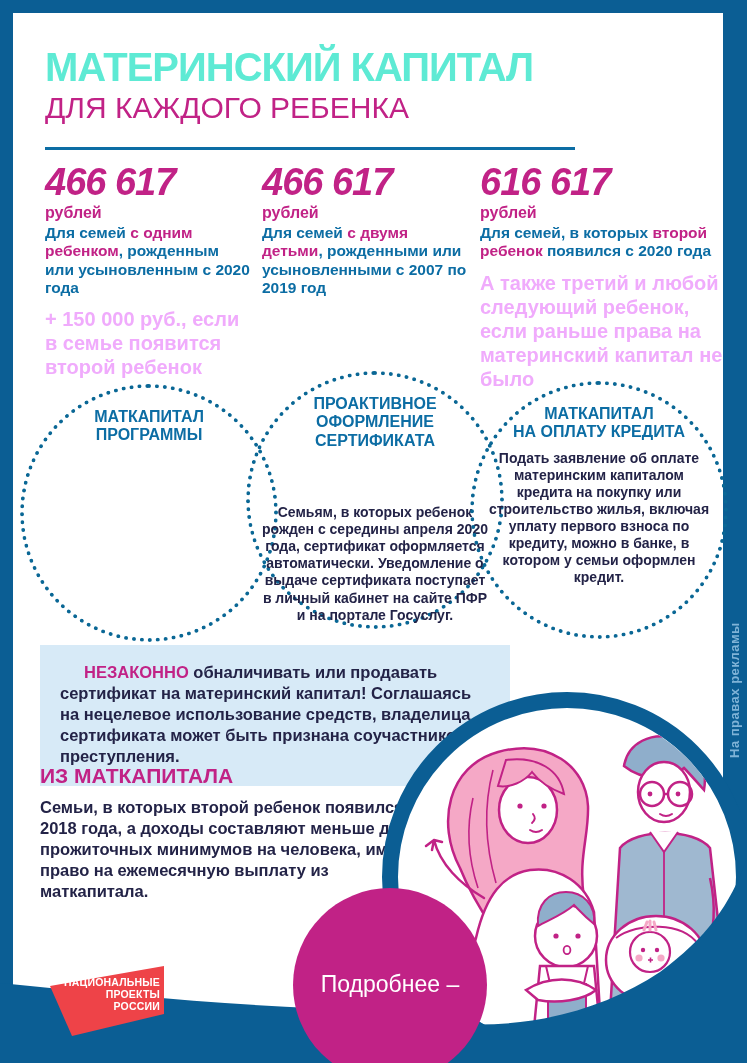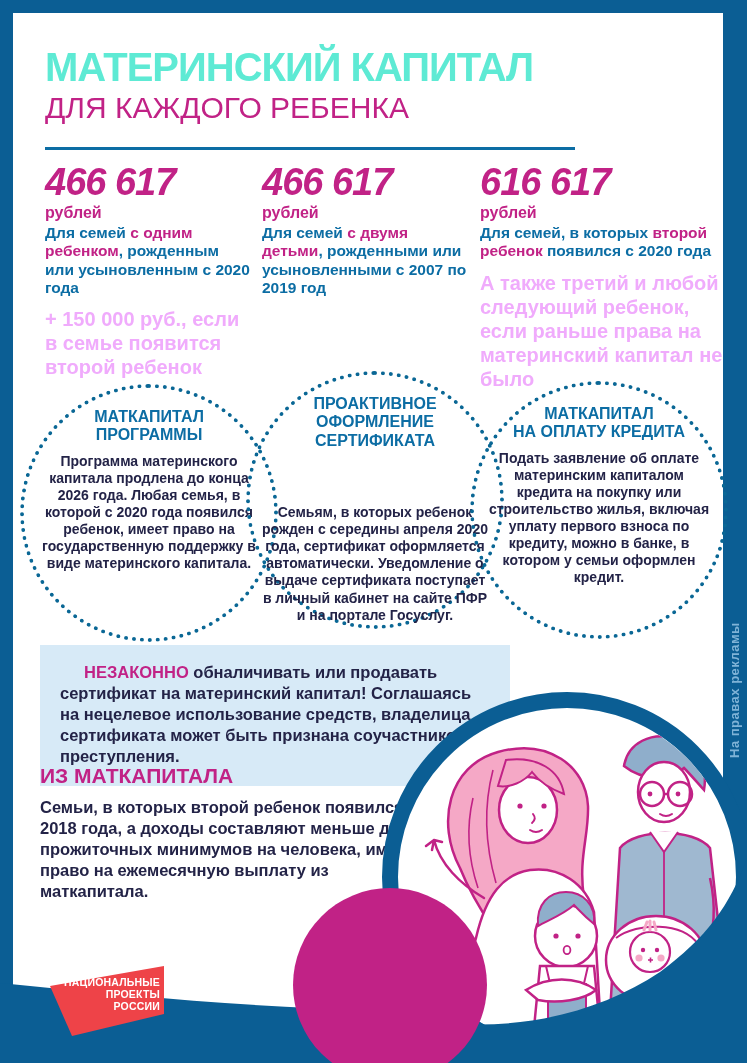--- a/index.html
+++ b/index.html
@@ -123,21 +123,20 @@
     <div class="unit">рублей</div>
     <div class="desc"><span class="b">Для семей, в которых </span><span class="m">второй ребенок</span><span class="b"> появился с 2020 года</span></div>
     <div class="note">А также третий и любой следующий ребенок, если раньше права на материнский капитал не было</div>
   </div>
 
   <div class="circle c0">
     <div class="ct">
       <div>МАТКАПИТАЛ</div>
       <div>ПРОГРАММЫ</div>
     </div>
-    <div class="cb">Программа материнского капитала продлена до конца 2026 года. Любая семья, в которой с 2020 года появился ребенок, имеет право на государственную поддержку в виде материнского капитала.</div>
   </div>
 
   <div class="circle c1">
     <div class="ct">
       <div>ПРОАКТИВНОЕ</div>
       <div>ОФОРМЛЕНИЕ</div>
       <div>СЕРТИФИКАТА</div>
     </div>
     <div class="cb">Семьям, в которых ребенок рожден с середины апреля 2020 года, сертификат оформляется автоматически. Уведомление о выдаче сертификата поступает в личный кабинет на сайте ПФР и на портале Госуслуг.</div>
   </div>
@@ -226,16 +225,17 @@
       <polygon points="10,22 124,2 124,50 32,72" fill="#EE4348"></polygon>
     </svg>
     <div class="nptxt">
       <div>НАЦИОНАЛЬНЫЕ</div>
       <div>ПРОЕКТЫ</div>
       <div>РОССИИ</div>
     </div>
   </div>
 
   <div class="cta">
+    <div class="cl1">Подробнее –</div>
   </div>
 
   <div class="adnote">На правах рекламы</div>
 </div>
 
 </body></html>

